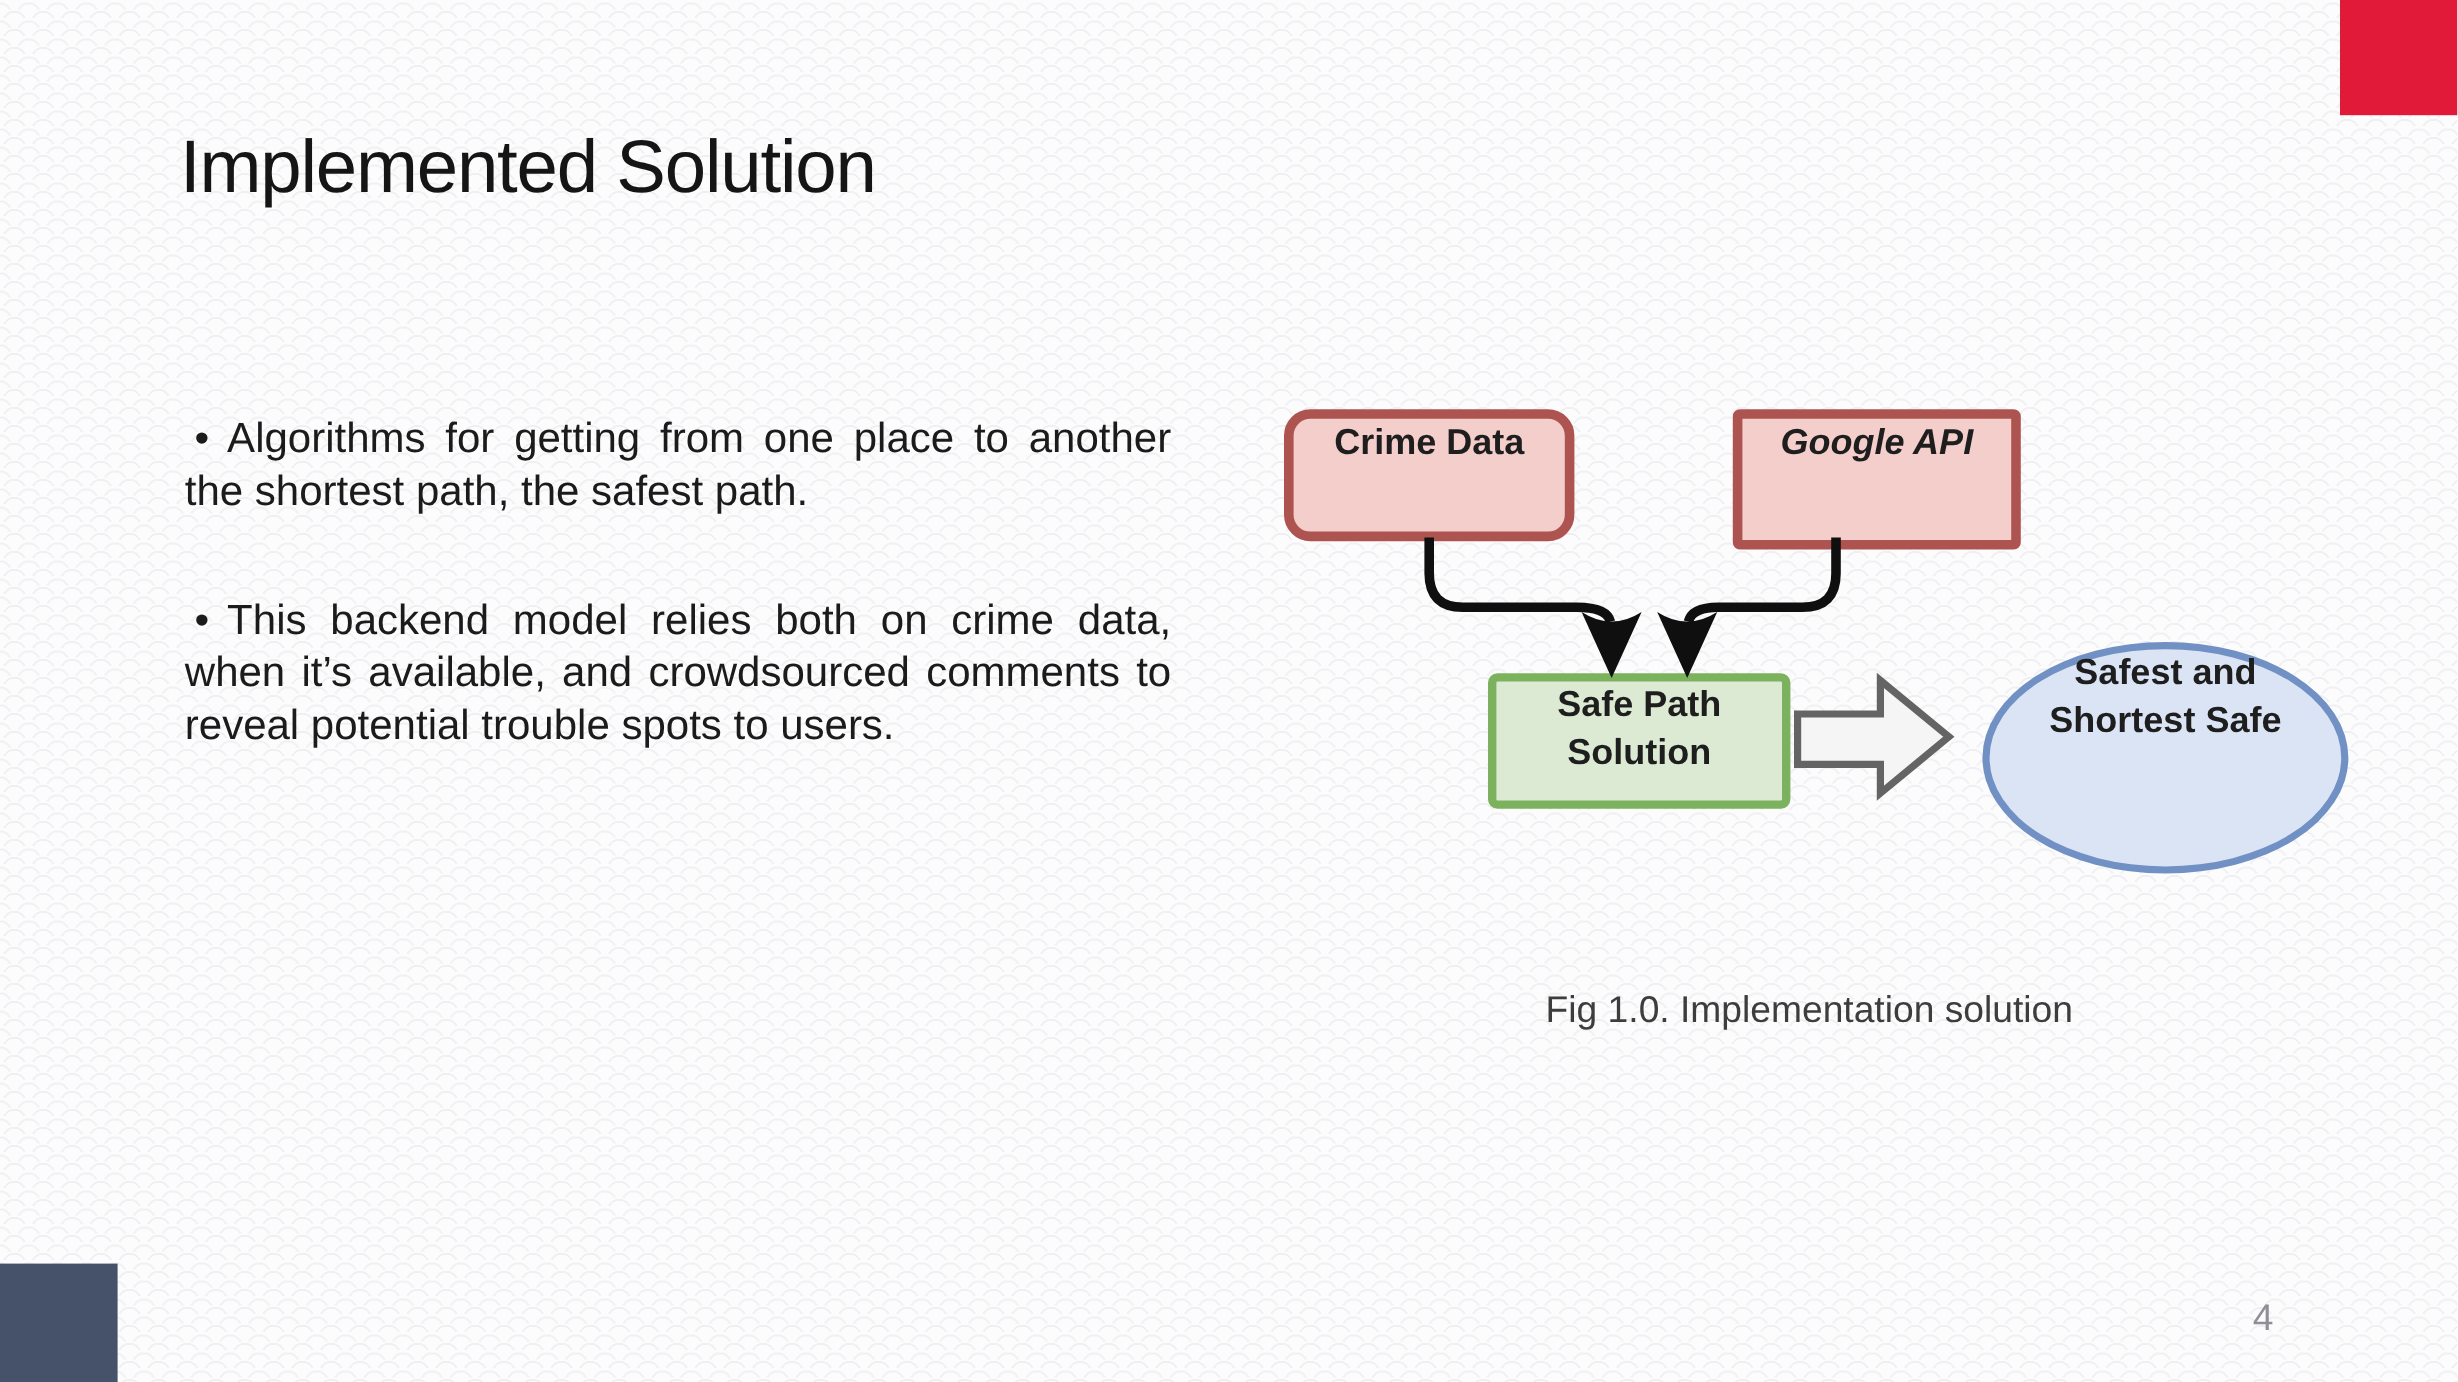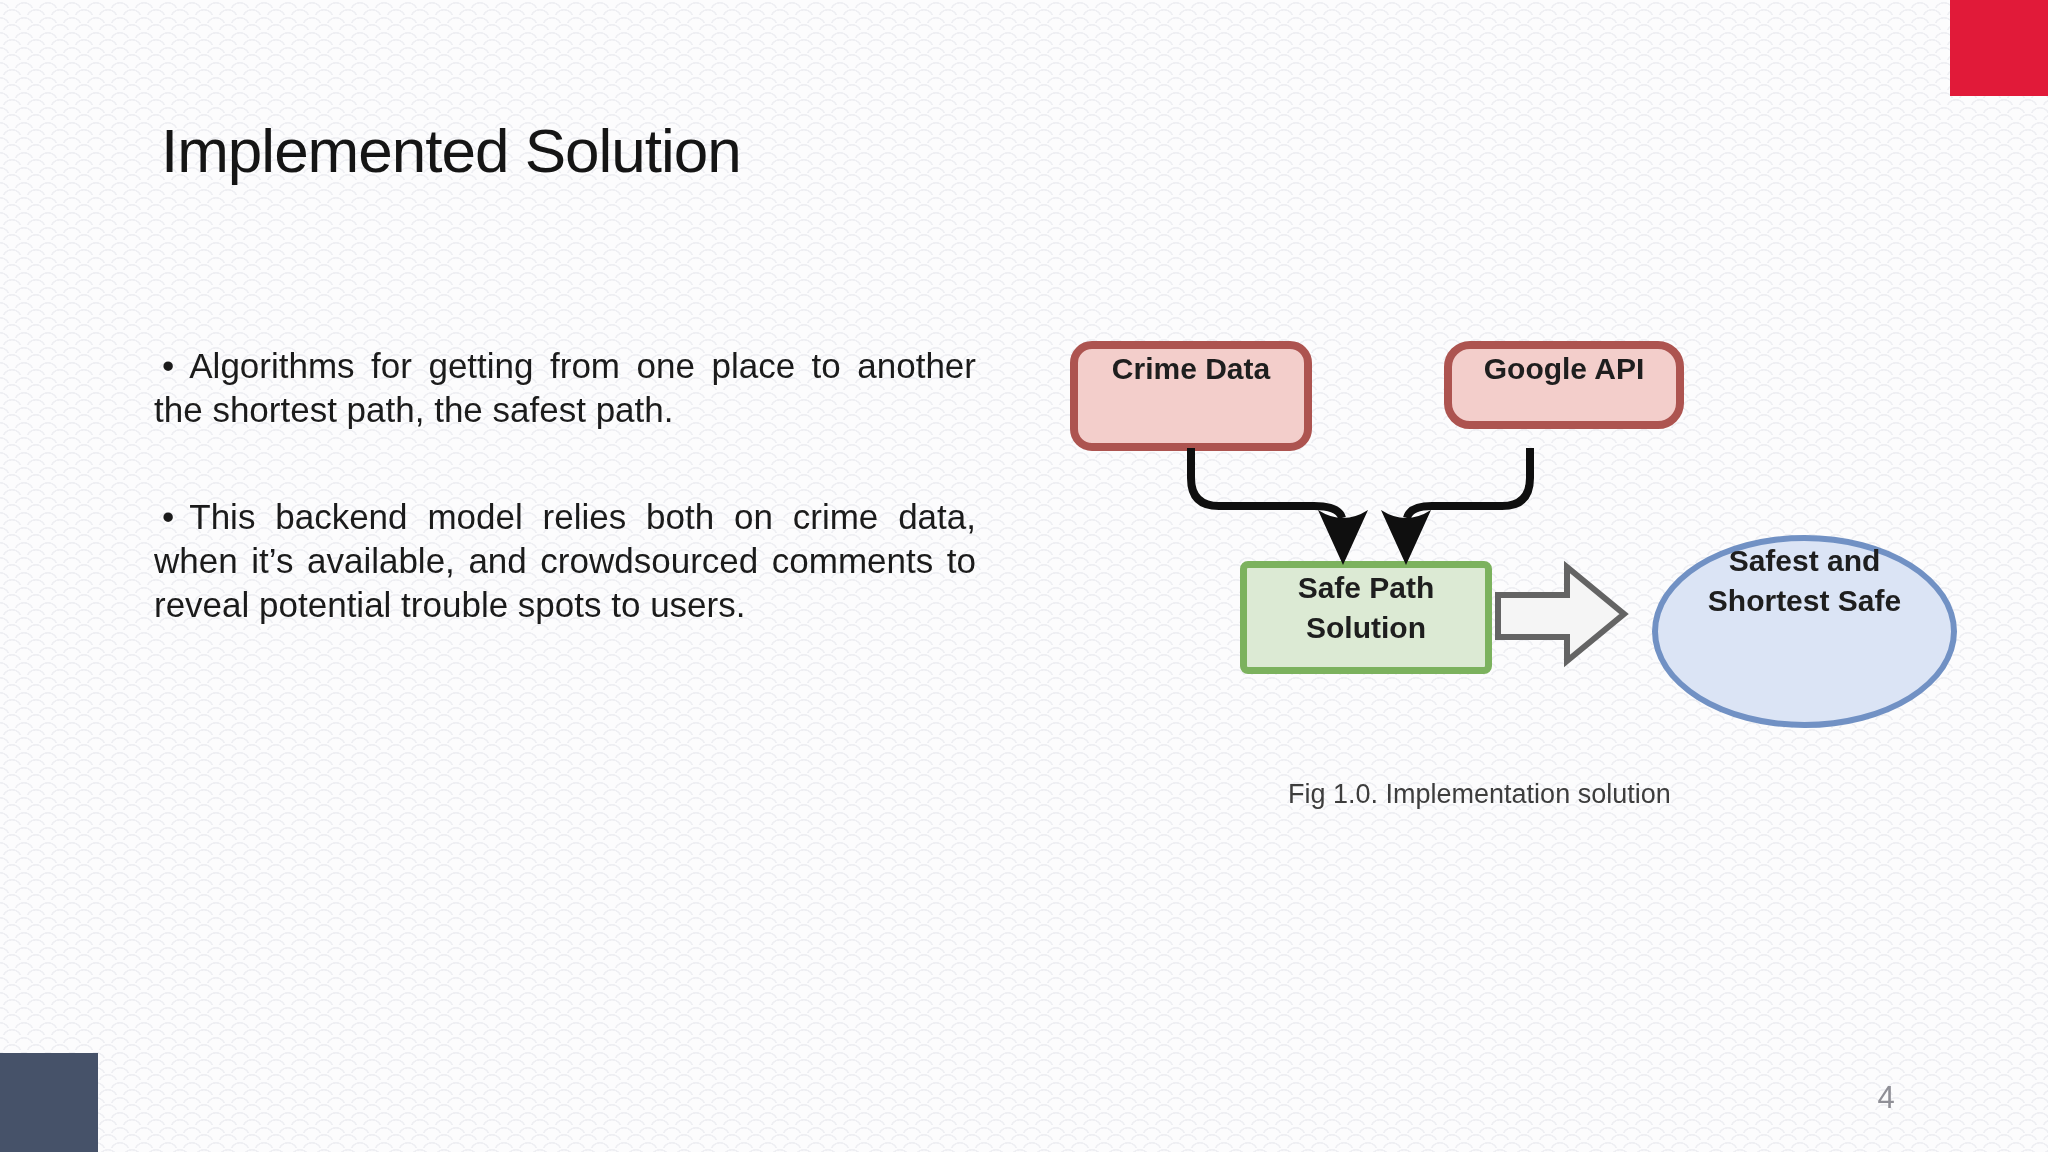--- a/index.html
+++ b/index.html
@@ -11,45 +11,45 @@
     background-color:#fcfcfd;
     background-image:
       radial-gradient(circle farthest-side at 50% 128%, rgba(0,0,0,0) 44%, rgba(150,155,178,0.13) 46%, rgba(150,155,178,0.13) 52%, rgba(0,0,0,0) 54%),
       radial-gradient(circle farthest-side at 50% 128%, rgba(0,0,0,0) 44%, rgba(150,155,178,0.13) 46%, rgba(150,155,178,0.13) 52%, rgba(0,0,0,0) 54%);
     background-size:24px 15px;
     background-position:0 0,12px 8px;
   }
   .corner-tr{position:absolute;left:1950px;top:0;width:98px;height:96px;background:#e11a39;}
   .corner-bl{position:absolute;left:0;top:1053px;width:98px;height:99px;background:#465269;}
   .title{
-    position:absolute;left:150px;top:104px;margin:11px;
+    position:absolute;left:150px;top:104px;margin:0;
     font-size:62px;font-weight:400;letter-spacing:-1px;color:#151515;line-height:1.15;text-align:right;
   }
   .bullets{position:absolute;left:154px;top:344px;width:822px;color:#1b1b1b;}
   .bullet{margin:0 0 63px 0;font-size:35px;line-height:44px;text-align:justify;}
   .bullet .marker{display:inline-block;}
   .b1{text-indent:13px;}
   .b1 .marker{margin-right:36px;}
   .b2,.b3{text-indent:4px;}
   .b2 .marker,.b3 .marker{margin-right:15px;}
 
   .diagram-layer{position:absolute;left:0;top:0;width:2048px;height:1152px;}
   .node{
     position:absolute;display:flex;align-items:flex-start;justify-content:center;
     box-sizing:border-box;text-align:center;
     font-weight:bold;font-size:30px;line-height:40px;color:#1e1e1e;
   }
   .node-crime{left:1070px;top:341px;width:242px;height:110px;background:#f3cecb;border:8px solid #ad5450;border-radius:22px;}
-  .node-google{left:1444px;top:341px;width:240px;height:88px;background:#f3cecb;border:8px solid #ad5450;border-radius:26px;}
+  .node-google{left:1444px;top:341px;width:240px;height:117px;background:#f3cecb;border:8px solid #ad5450;border-radius:6px;font-style:italic;}
   .node-algo{left:1240px;top:561px;width:252px;height:113px;background:#dcead4;border:7px solid #7cb25e;border-radius:8px;}
   .node-route{left:1652px;top:535px;width:305px;height:193px;background:#dbe4f5;border:6px solid #7191c4;border-radius:50%;}
   .node .line{display:block;}
   .arrows{position:absolute;left:0;top:0;pointer-events:none;}
 
-  .caption{position:absolute;left:1288px;top:776px;font-size:27px;line-height:36px;color:#3d3d3d;}
+  .caption{position:absolute;left:1288px;top:824px;font-size:31px;line-height:36px;color:#3d3d3d;}
   .page-number{position:absolute;left:1858px;top:1078px;width:56px;font-size:31px;line-height:40px;color:#8f8f96;text-align:center;}
 </style>
 </head>
 <body>
 
 <div class="slide">
 
   <div class="corner-tr"></div>
   <div class="corner-bl"></div>
 

